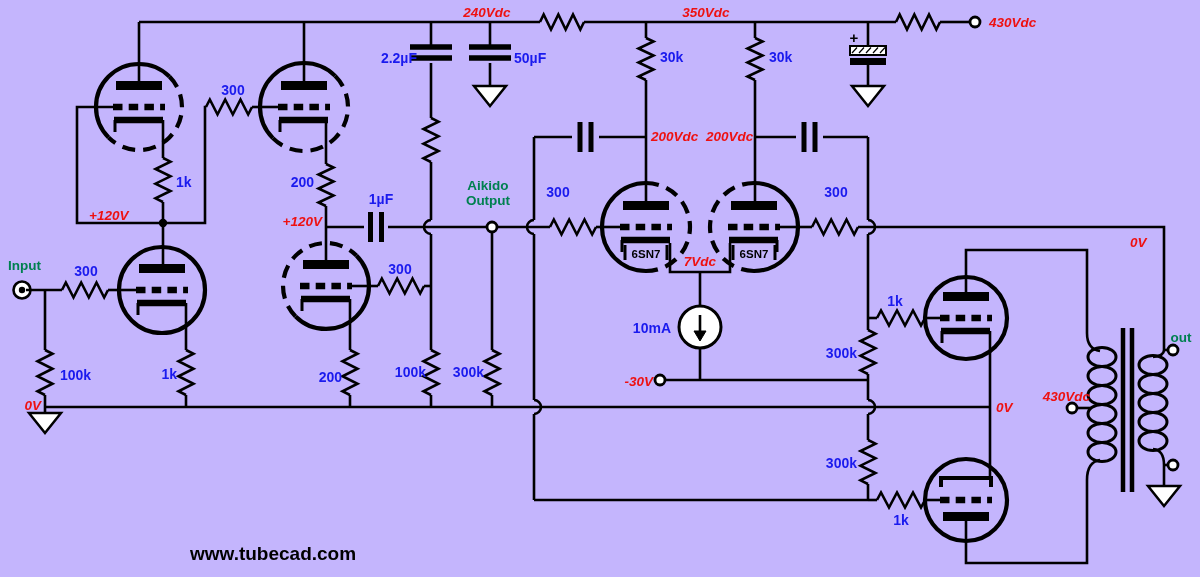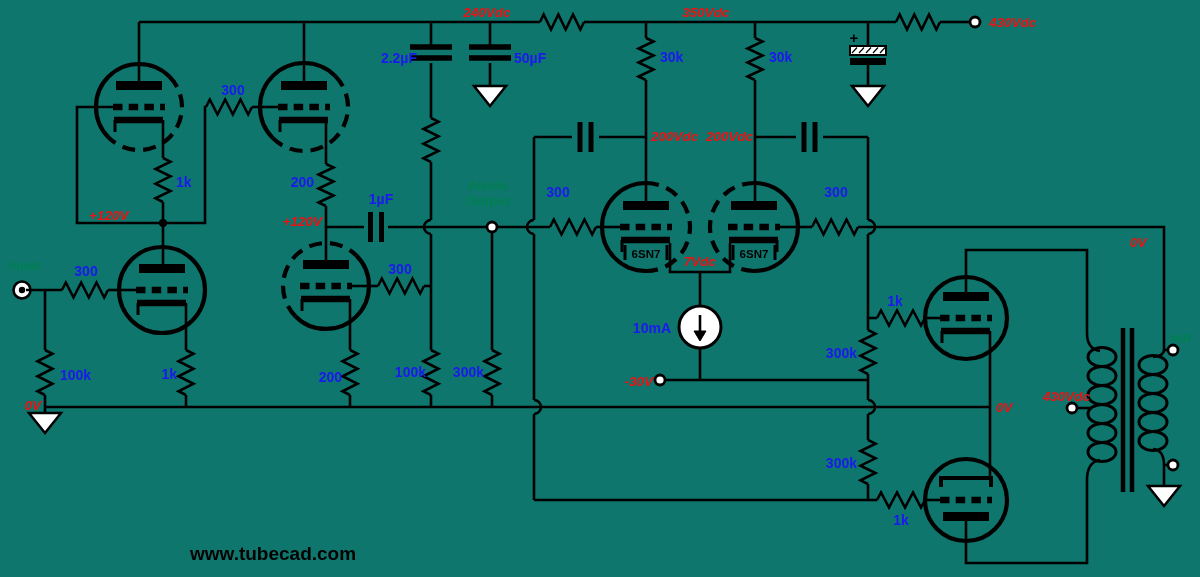--- a/index.html
+++ b/index.html
@@ -1,16 +1,16 @@
 <!DOCTYPE html>
 <html style="--c-ink: #000000; --c-blue: #1a1aee; --c-red: #ee1111; --c-green: #008050;"><head>
 <meta charset="utf-8">
 <style>
   html,body{margin:0;padding:0;background:#ffffff;}
-  #stage{width:1200px;height:577px;position:relative;background:#0f766e;}
+  #stage{width:1200px;height:577px;position:relative;background:#c4b5fd;}
   svg{display:block;}
   text{font-family:"Liberation Sans","DejaVu Sans",sans-serif;}
   .lb{fill:var(--c-blue);font-size:14px;font-weight:bold;}
   .lr{fill:var(--c-red);font-size:13.5px;font-weight:bold;font-style:italic;}
   .lg{fill:var(--c-green);font-size:13.5px;font-weight:bold;}
   .lk{fill:var(--c-ink);font-size:11.5px;font-weight:bold;}
   .ls{fill:var(--c-ink);font-size:19px;font-weight:bold;}
   .plus{fill:var(--c-ink);font-size:15px;font-weight:bold;}
 </style>
 </head>

